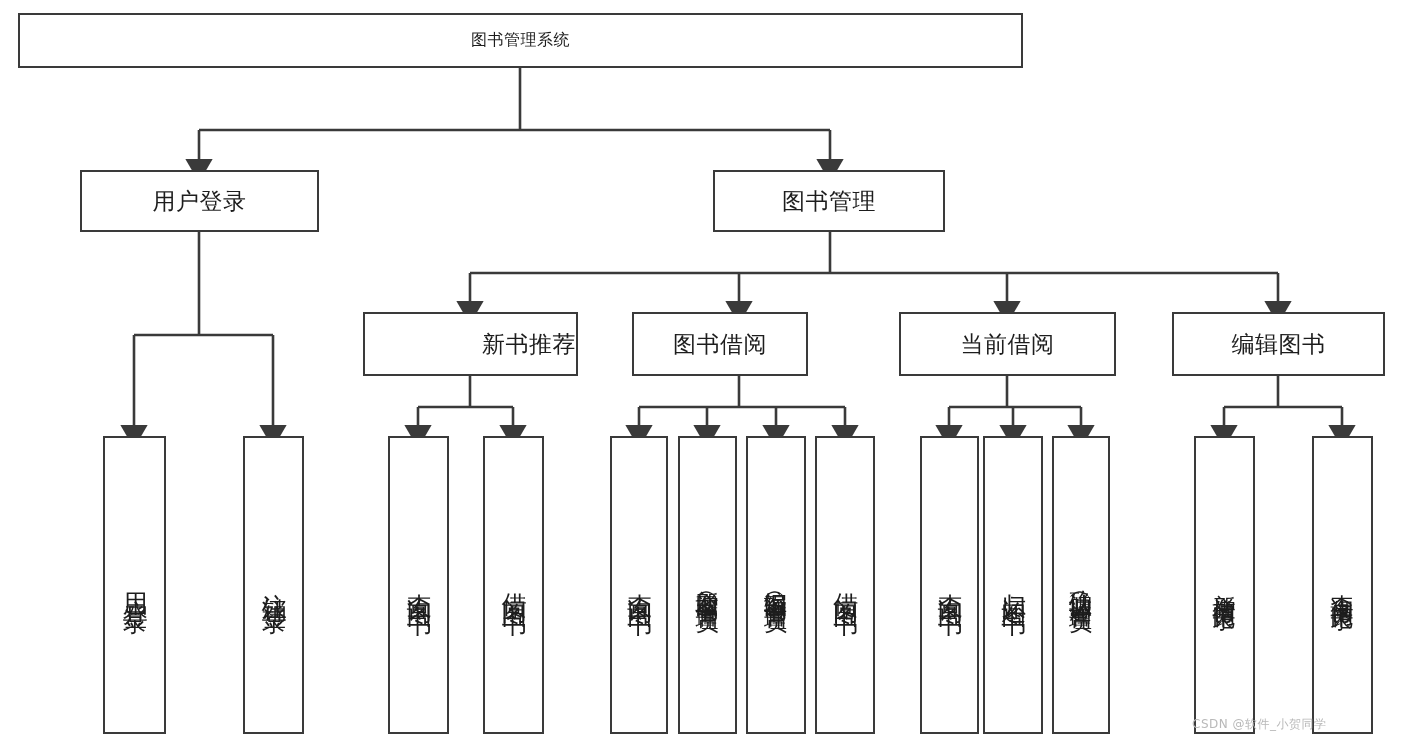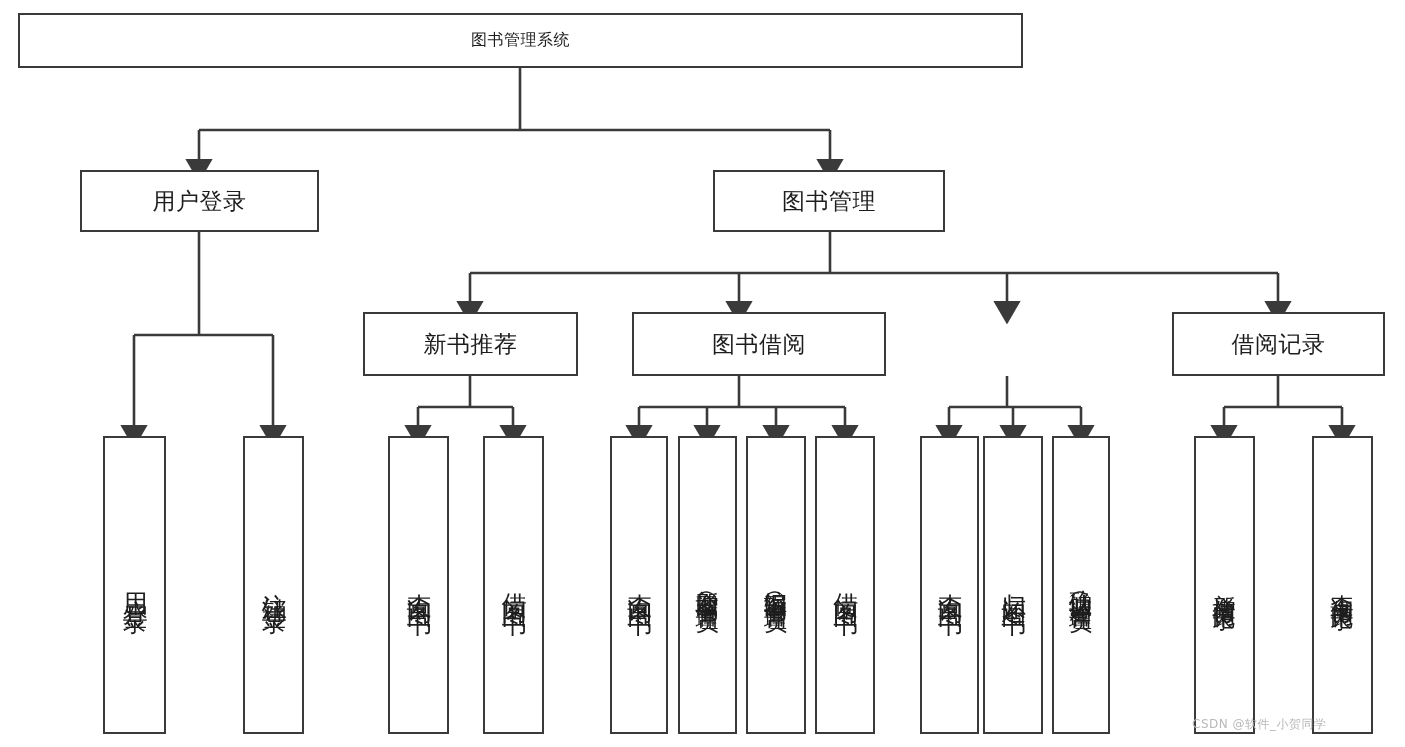--- a/index.html
+++ b/index.html
@@ -131,28 +131,31 @@
     <span class="label">图书管理系统</span>
   </div>
 
   <div class="node horiz" style="left:80px;top:170px;width:239px;height:62px;">
     <span class="label">用户登录</span>
   </div>
   <div class="node horiz" style="left:713px;top:170px;width:232px;height:62px;">
     <span class="label">图书管理</span>
   </div>
 
-  <div class="node horiz" style="left:363px;top:312px;width:215px;height:64px;">
+  <div class="node horiz" style="left:363px;top:312px;width:215px;height:64px;justify-content:flex-end;">
     <span class="label">新书推荐</span>
   </div>
-  <div class="node horiz" style="left:632px;top:312px;width:254px;height:64px;">
+  <div class="node horiz" style="left:632px;top:312px;width:176px;height:64px;">
     <span class="label">图书借阅</span>
   </div>
+  <div class="node horiz" style="left:899px;top:312px;width:217px;height:64px;">
+    <span class="label">当前借阅</span>
+  </div>
   <div class="node horiz" style="left:1172px;top:312px;width:213px;height:64px;">
-    <span class="label">借阅记录</span>
+    <span class="label">编辑图书</span>
   </div>
 
   <div class="node vert" style="left:103px;top:436px;width:63px;height:298px;">
     <span class="label">用户登录</span>
   </div>
   <div class="node vert" style="left:243px;top:436px;width:61px;height:298px;">
     <span class="label">注销登录</span>
   </div>
 
   <div class="node vert" style="left:388px;top:436px;width:61px;height:298px;">

